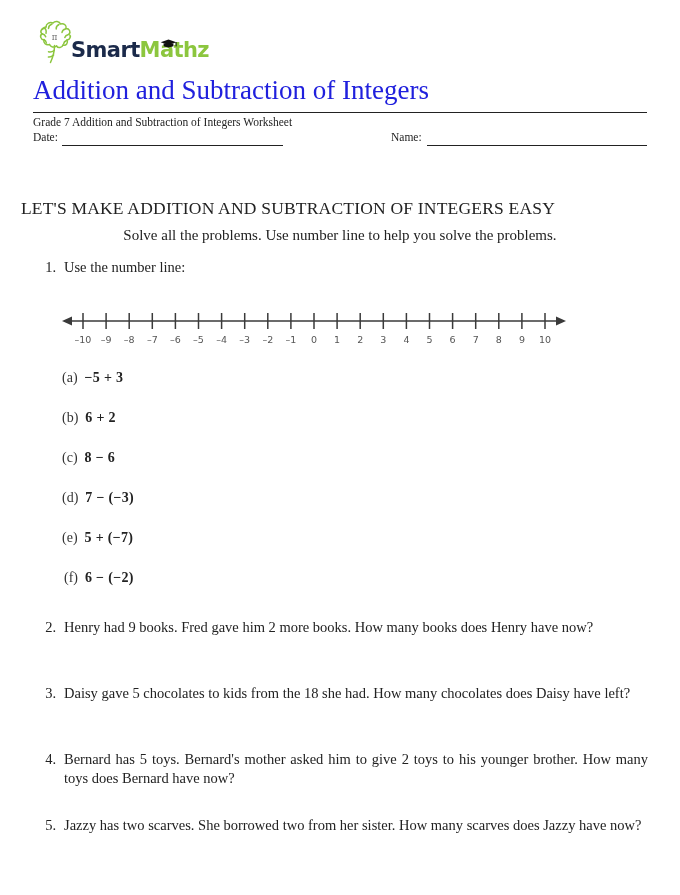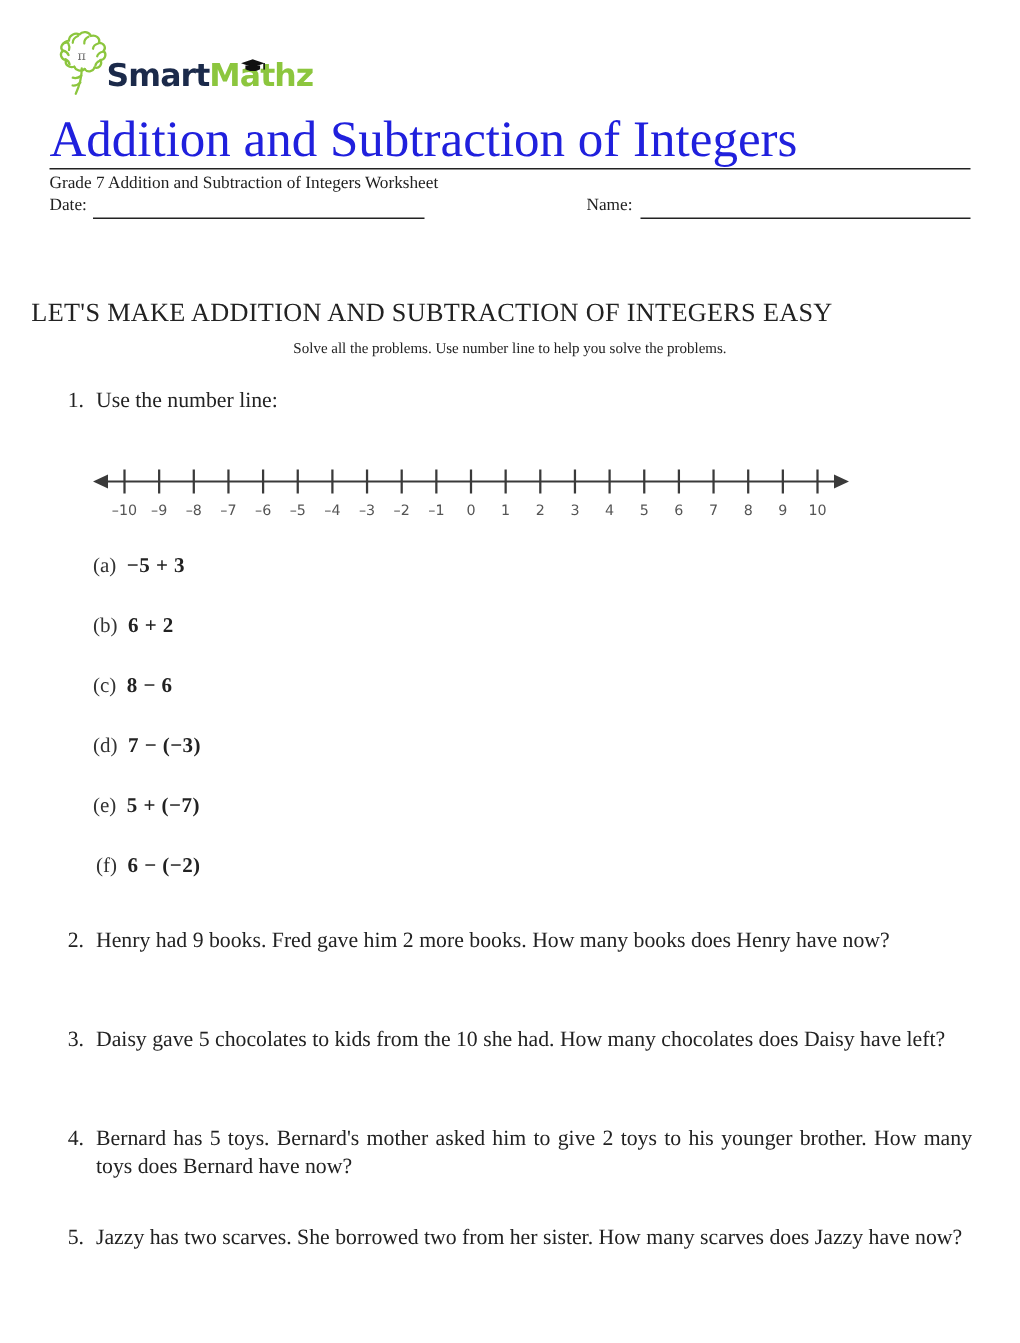--- a/index.html
+++ b/index.html
@@ -58,21 +58,21 @@
     top: -7px;
     width: 17px;
     height: 9px;
   }
 
   
   .doc-title {
     position: absolute;
     left: 33px;
     top: 76px;
-    font-size: 34px;
+    font-size: 27px;
     color: #2020dd;
     font-family: "Liberation Serif", "DejaVu Serif", serif;
     white-space: nowrap;
     line-height: 1.05;
   }
 
   
   .rule-top {
     position: absolute;
     left: 33px;
@@ -125,21 +125,21 @@
     color: #222;
     letter-spacing: 0.2px;
     white-space: nowrap;
   }
   .subinstruction {
     position: absolute;
     left: 0;
     top: 227px;
     width: 680px;
     text-align: center;
-    font-size: 10px;
+    font-size: 15px;
     color: #222;
   }
 
   
   .problem {
     position: absolute;
     font-size: 14.5px;
     color: #222;
     line-height: 1.33;
   }
@@ -335,21 +335,21 @@
   <div class="subprob" id="sub-f">
     <span class="tag">(f)</span><span class="expr">6 − (−2)</span>
   </div>
 
   <div class="problem" id="prob2">
     <span class="num">2.</span>
     <span class="body">Henry had 9 books. Fred gave him 2 more books. How many books does Henry have now?</span>
   </div>
   <div class="problem" id="prob3">
     <span class="num">3.</span>
-    <span class="body">Daisy gave 5 chocolates to kids from the 10 she had. How many chocolates does Daisy have left?</span>
+    <span class="body">Daisy gave 5 chocolates to kids from the 18 she had. How many chocolates does Daisy have left?</span>
   </div>
   <div class="problem" id="prob4">
     <span class="num">4.</span>
     <span class="body">Bernard has 5 toys. Bernard's mother asked him to give 2 toys to his younger brother. How many toys does Bernard have now?</span>
   </div>
   <div class="problem" id="prob5">
     <span class="num">5.</span>
     <span class="body">Jazzy has two scarves. She borrowed two from her sister. How many scarves does Jazzy have now?</span>
   </div>
 

